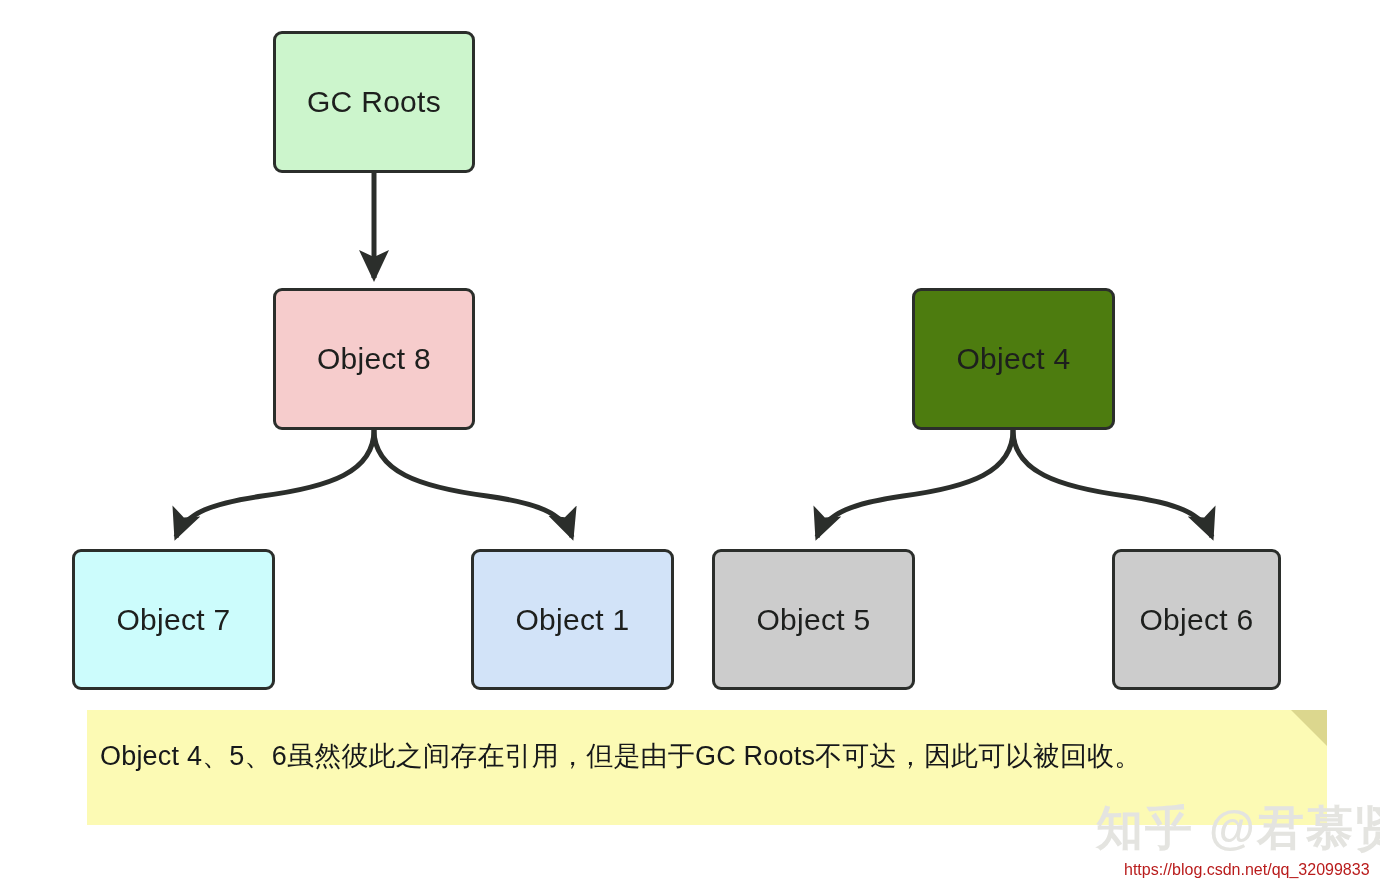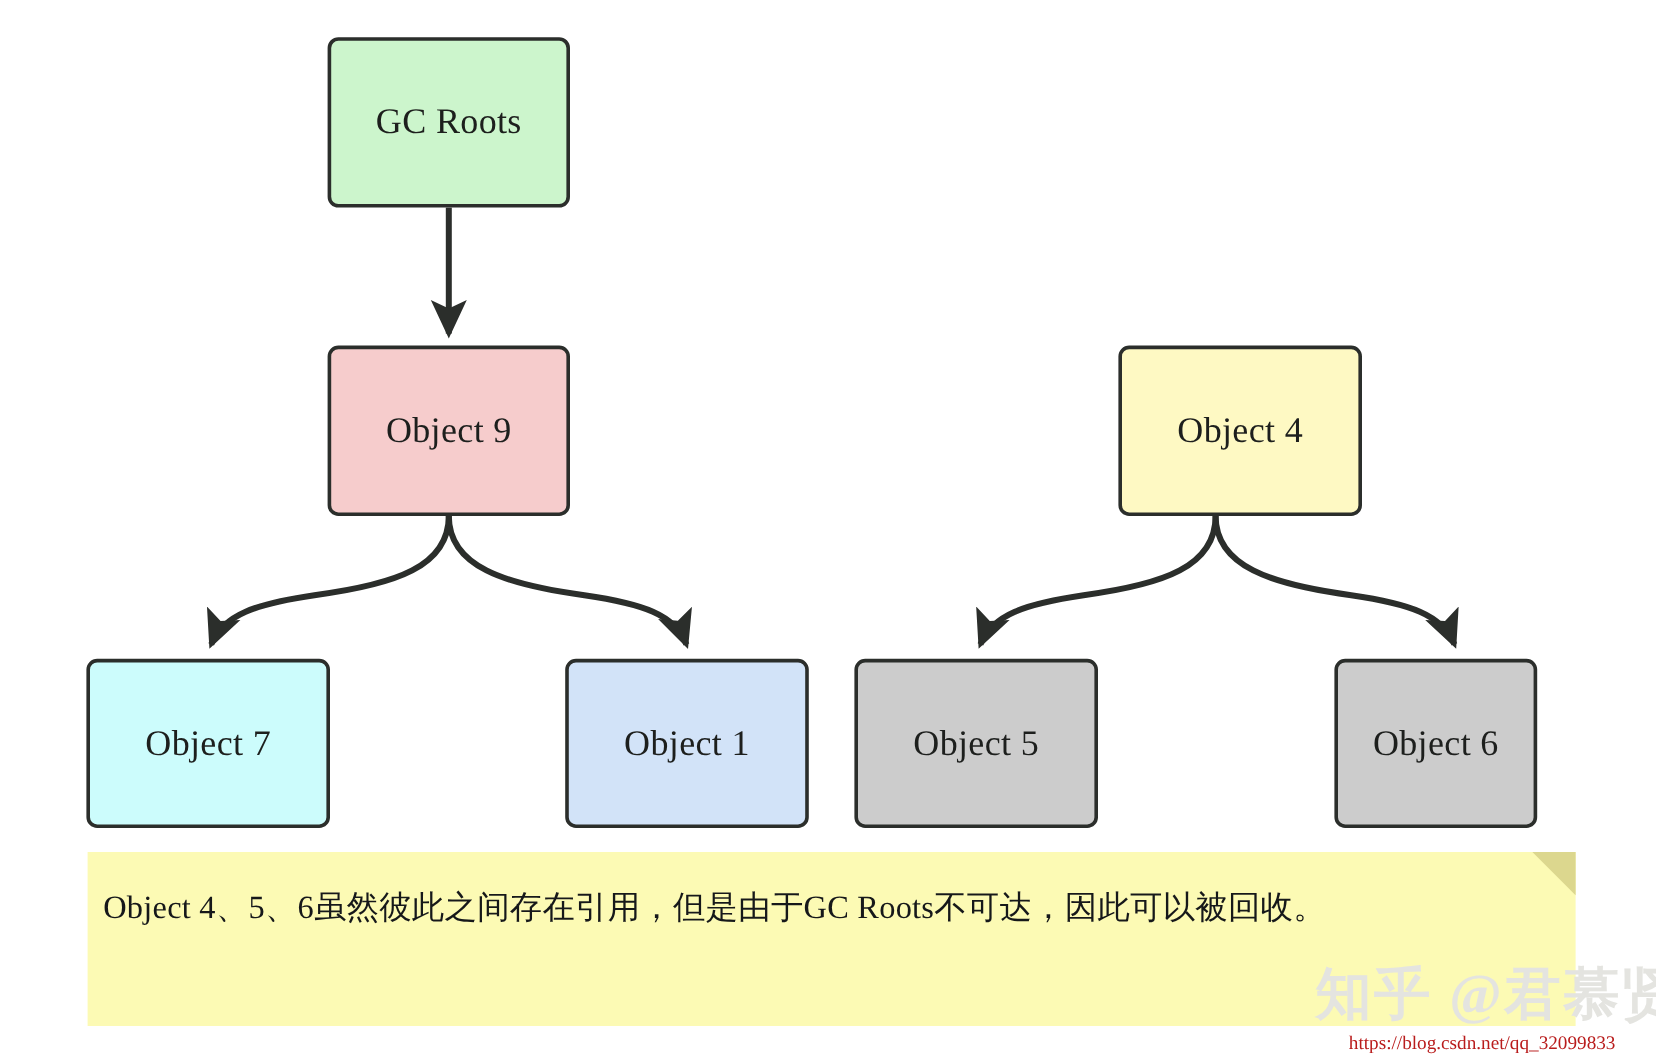--- a/index.html
+++ b/index.html
@@ -8,21 +8,20 @@
     padding: 0;
     background: #ffffff;
     font-family: "Liberation Sans", "DejaVu Sans", sans-serif;
   }
   #canvas {
     position: relative;
     width: 1380px;
     height: 884px;
     background: #ffffff;
     overflow: hidden;
-    font-family: Liberation Serif, serif;
   }
   .edges {
     position: absolute;
     left: 0; top: 0;
     width: 1380px;
     height: 884px;
     pointer-events: none;
   }
   .node {
     position: absolute;
@@ -95,44 +94,44 @@
     <path d="M1013,430 C1013,472 970,487 903,496 C855,503 827,512 817,537" fill="none" stroke="#2b2e2b" stroke-width="5" marker-end="url(#arrowhead)"></path>
 
     <path d="M1013,430 C1013,472 1059,487 1126,496 C1174,503 1202,512 1212,537" fill="none" stroke="#2b2e2b" stroke-width="5" marker-end="url(#arrowhead)"></path>
   </svg>
 
   <div class="node" style="left:273px; top:31px; width:202px; height:142px; background:#ccf5cc;">
     <span class="node-label">GC Roots</span>
   </div>
 
   <div class="node" style="left:273px; top:288px; width:202px; height:142px; background:#f6cccc;">
-    <span class="node-label">Object 9</span>
+    <span class="node-label">Object 8</span>
   </div>
 
   <div class="node" style="left:72px; top:549px; width:203px; height:141px; background:#ccfcfc;">
     <span class="node-label">Object 7</span>
   </div>
 
   <div class="node" style="left:471px; top:549px; width:203px; height:141px; background:#d2e3f8;">
     <span class="node-label">Object 1</span>
   </div>
 
-  <div class="node" style="left:932px; top:288px; width:203px; height:142px; background:#fef9c3;">
+  <div class="node" style="left:912px; top:288px; width:203px; height:142px; background:#4d7c0f;">
     <span class="node-label">Object 4</span>
   </div>
 
   <div class="node" style="left:712px; top:549px; width:203px; height:141px; background:#cccccc;">
     <span class="node-label">Object 5</span>
   </div>
 
   <div class="node" style="left:1112px; top:549px; width:169px; height:141px; background:#cccccc;">
     <span class="node-label">Object 6</span>
   </div>
 
-  <div class="note" style="left:73px; top:710px; width:1240px; height:145px;padding-left:13px;">
+  <div class="note" style="left:87px; top:710px; width:1240px; height:115px;padding-left:13px;">
     <span class="note-fold"></span>
     <span>Object 4、5、6虽然彼此之间存在引用，但是由于GC Roots不可达，因此可以被回收。</span>
   </div>
 
   <div class="watermark" style="left:1096px; top:797px;">知乎 @君慕贤</div>
 
   <div class="source-url" style="left:1124px; top:861px;">https://blog.csdn.net/qq_32099833</div>
 
 </div>
 

